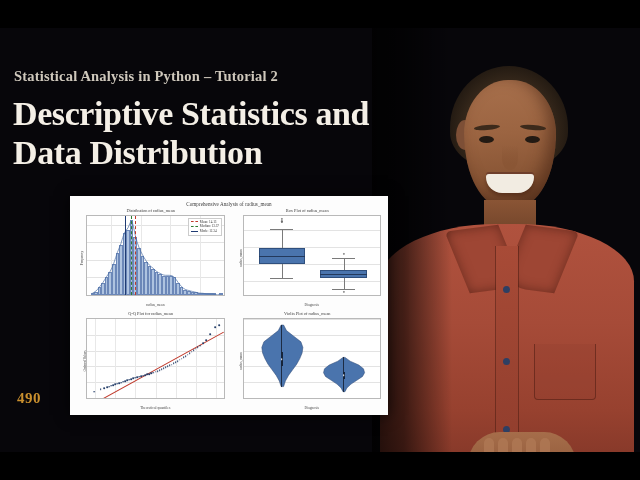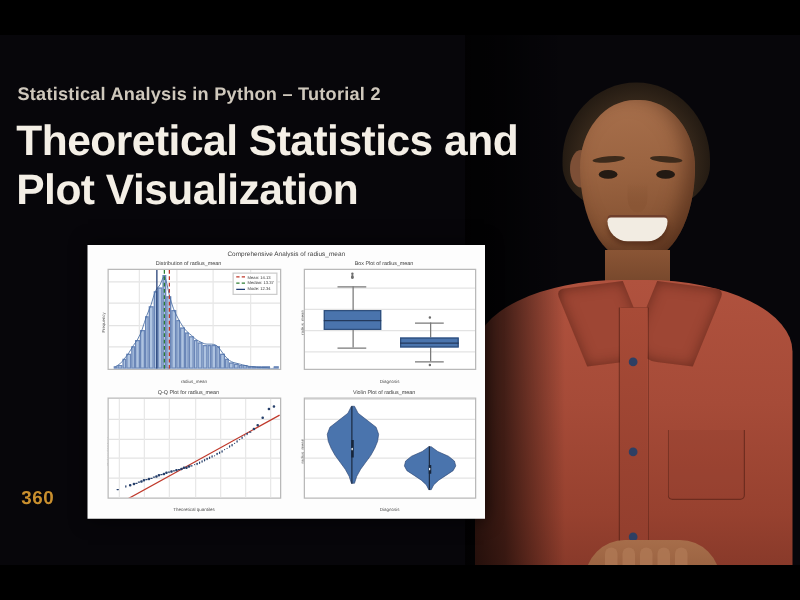--- a/index.html
+++ b/index.html
@@ -1,20 +1,20 @@
 <!DOCTYPE html>
 <html><head>
 <meta charset="utf-8">
 <style>
   * { margin:0; padding:0; box-sizing:border-box; }
   html,body { width:640px; height:480px; overflow:hidden; background:#000; }
   body { font-family:"Liberation Sans", sans-serif; position:relative; }
 
   
-  #frame { position:absolute; inset:0; background:#07060a; }
+  #frame { position:absolute; inset:0; background:#07060a;font-family:Liberation Serif, serif; }
   .letterbox { position:absolute; left:0; right:0; background:#000; z-index:40; }
   .letterbox.top { top:0; height:28px; }
   .letterbox.bottom { bottom:0; height:28px; }
 
   
   #kicker {
     position:absolute; left:14px; top:68px;
     font-size:14.5px; font-weight:700; letter-spacing:.2px;
     color:#cfc8bc; white-space:nowrap; z-index:20;
   }
@@ -146,24 +146,24 @@
     <div class="p-fing" style="left:112px"></div>
     <div class="p-fing" style="left:126px"></div>
     <div class="p-fing" style="left:140px"></div>
     <div class="p-fing" style="left:154px"></div>
     <div class="p-fing" style="left:168px"></div>
     <div class="p-glow"></div>
   </div>
 
   <div id="kicker">Statistical Analysis in Python – Tutorial 2</div>
   <div id="headline">
-    <span class="l1">Theoretical Statistics and</span>
-    <span class="l2">Plot Visualization</span>
+    <span class="l1">Descriptive Statistics and</span>
+    <span class="l2">Data Distribution</span>
   </div>
-  <div id="badge360">360</div>
+  <div id="badge360">490</div>
 
 
   <div id="figure">
     <div id="fig-title">Comprehensive Analysis of radius_mean</div>
     <div class="grid2">
       <div class="panel">
         <div class="sub-title">Distribution of radius_mean</div>
         <div class="ylab">Frequency</div>
         <div class="xlab">radius_mean</div>
         <div class="plotbox" id="ax-hist">

